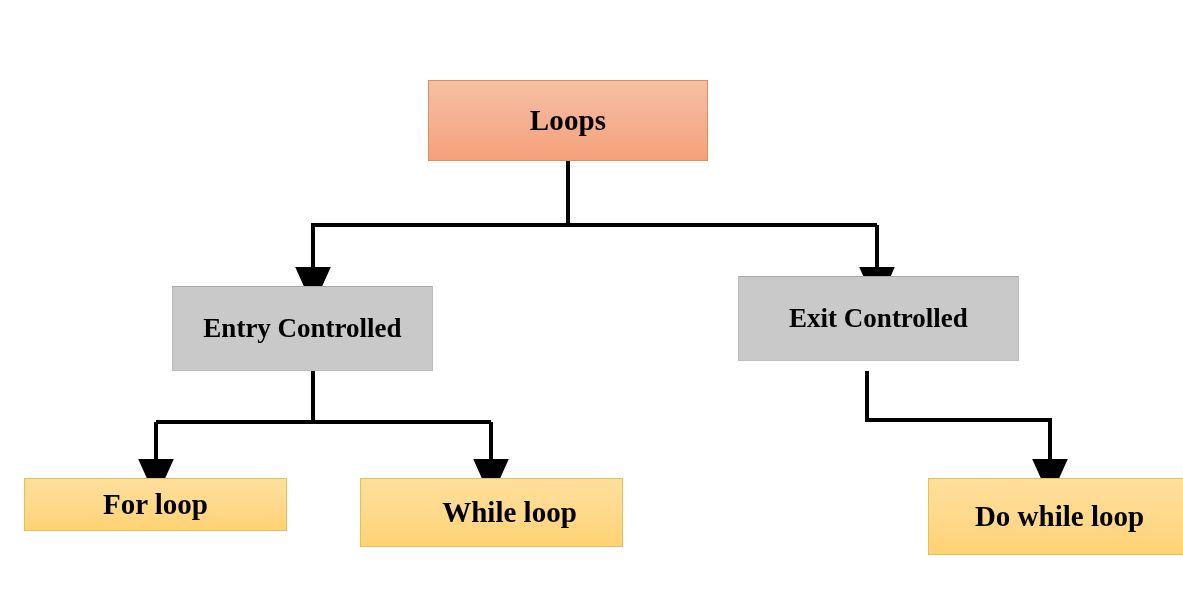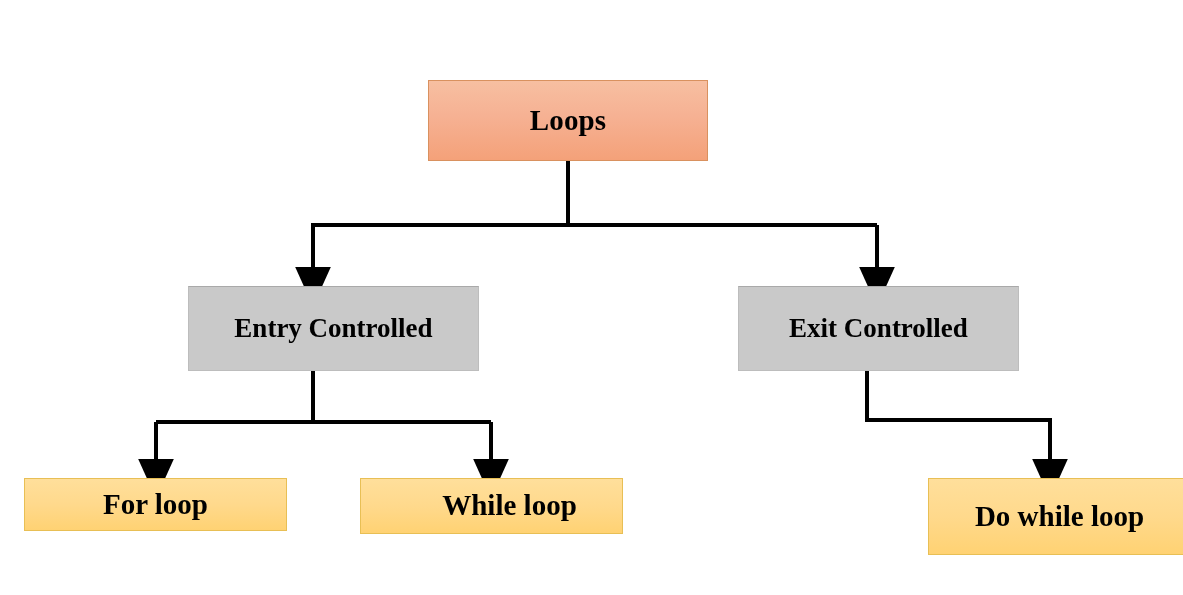--- a/index.html
+++ b/index.html
@@ -90,33 +90,33 @@
 
     <path d="M491,422 L491,461" fill="none" stroke="#000000" stroke-width="4" marker-end="url(#arrowhead)"></path>
 
     <path d="M867,371 L867,420 L1050,420 L1050,461" fill="none" stroke="#000000" stroke-width="4" stroke-linejoin="miter" marker-end="url(#arrowhead)"></path>
   </svg>
 
   <div class="node node-root" style="left:428px; top:80px; width:280px; height:81px;">
     <span>Loops</span>
   </div>
 
-  <div class="node node-mid" style="left:188px; top:286px; width:291px; height:85px;">
+  <div class="node node-mid" style="left:172px; top:286px; width:261px; height:85px;">
     <span>Entry Controlled</span>
   </div>
 
-  <div class="node node-mid" style="left:738px; top:286px; width:281px; height:85px;justify-content:center;">
+  <div class="node node-mid" style="left:738px; top:276px; width:281px; height:85px;justify-content:center;">
     <span>Exit Controlled</span>
   </div>
 
   <div class="node node-leaf" style="left:24px; top:478px; width:263px; height:53px;">
     <span>For loop</span>
   </div>
 
-  <div class="node node-leaf" style="left:360px; top:478px; width:263px; height:56px;padding-left:36px;">
+  <div class="node node-leaf" style="left:360px; top:478px; width:263px; height:69px;padding-left:36px;">
     <span>While loop</span>
   </div>
 
   <div class="node node-leaf" style="left:880px; top:478px; width:263px; height:77px;margin-left:48px;">
     <span>Do while loop</span>
   </div>
 
 </div>
 
 </body></html>

